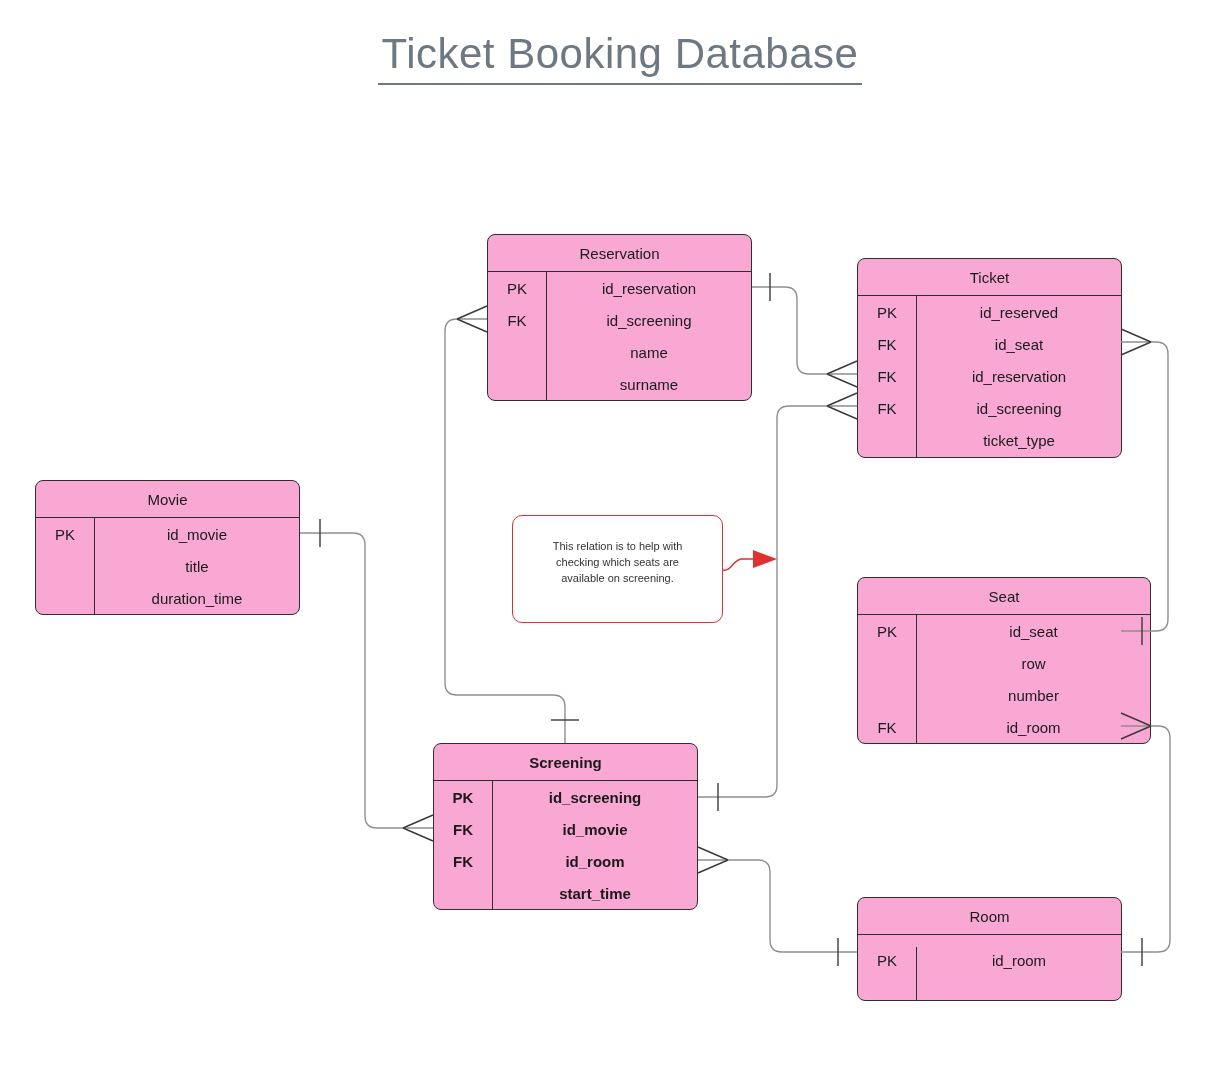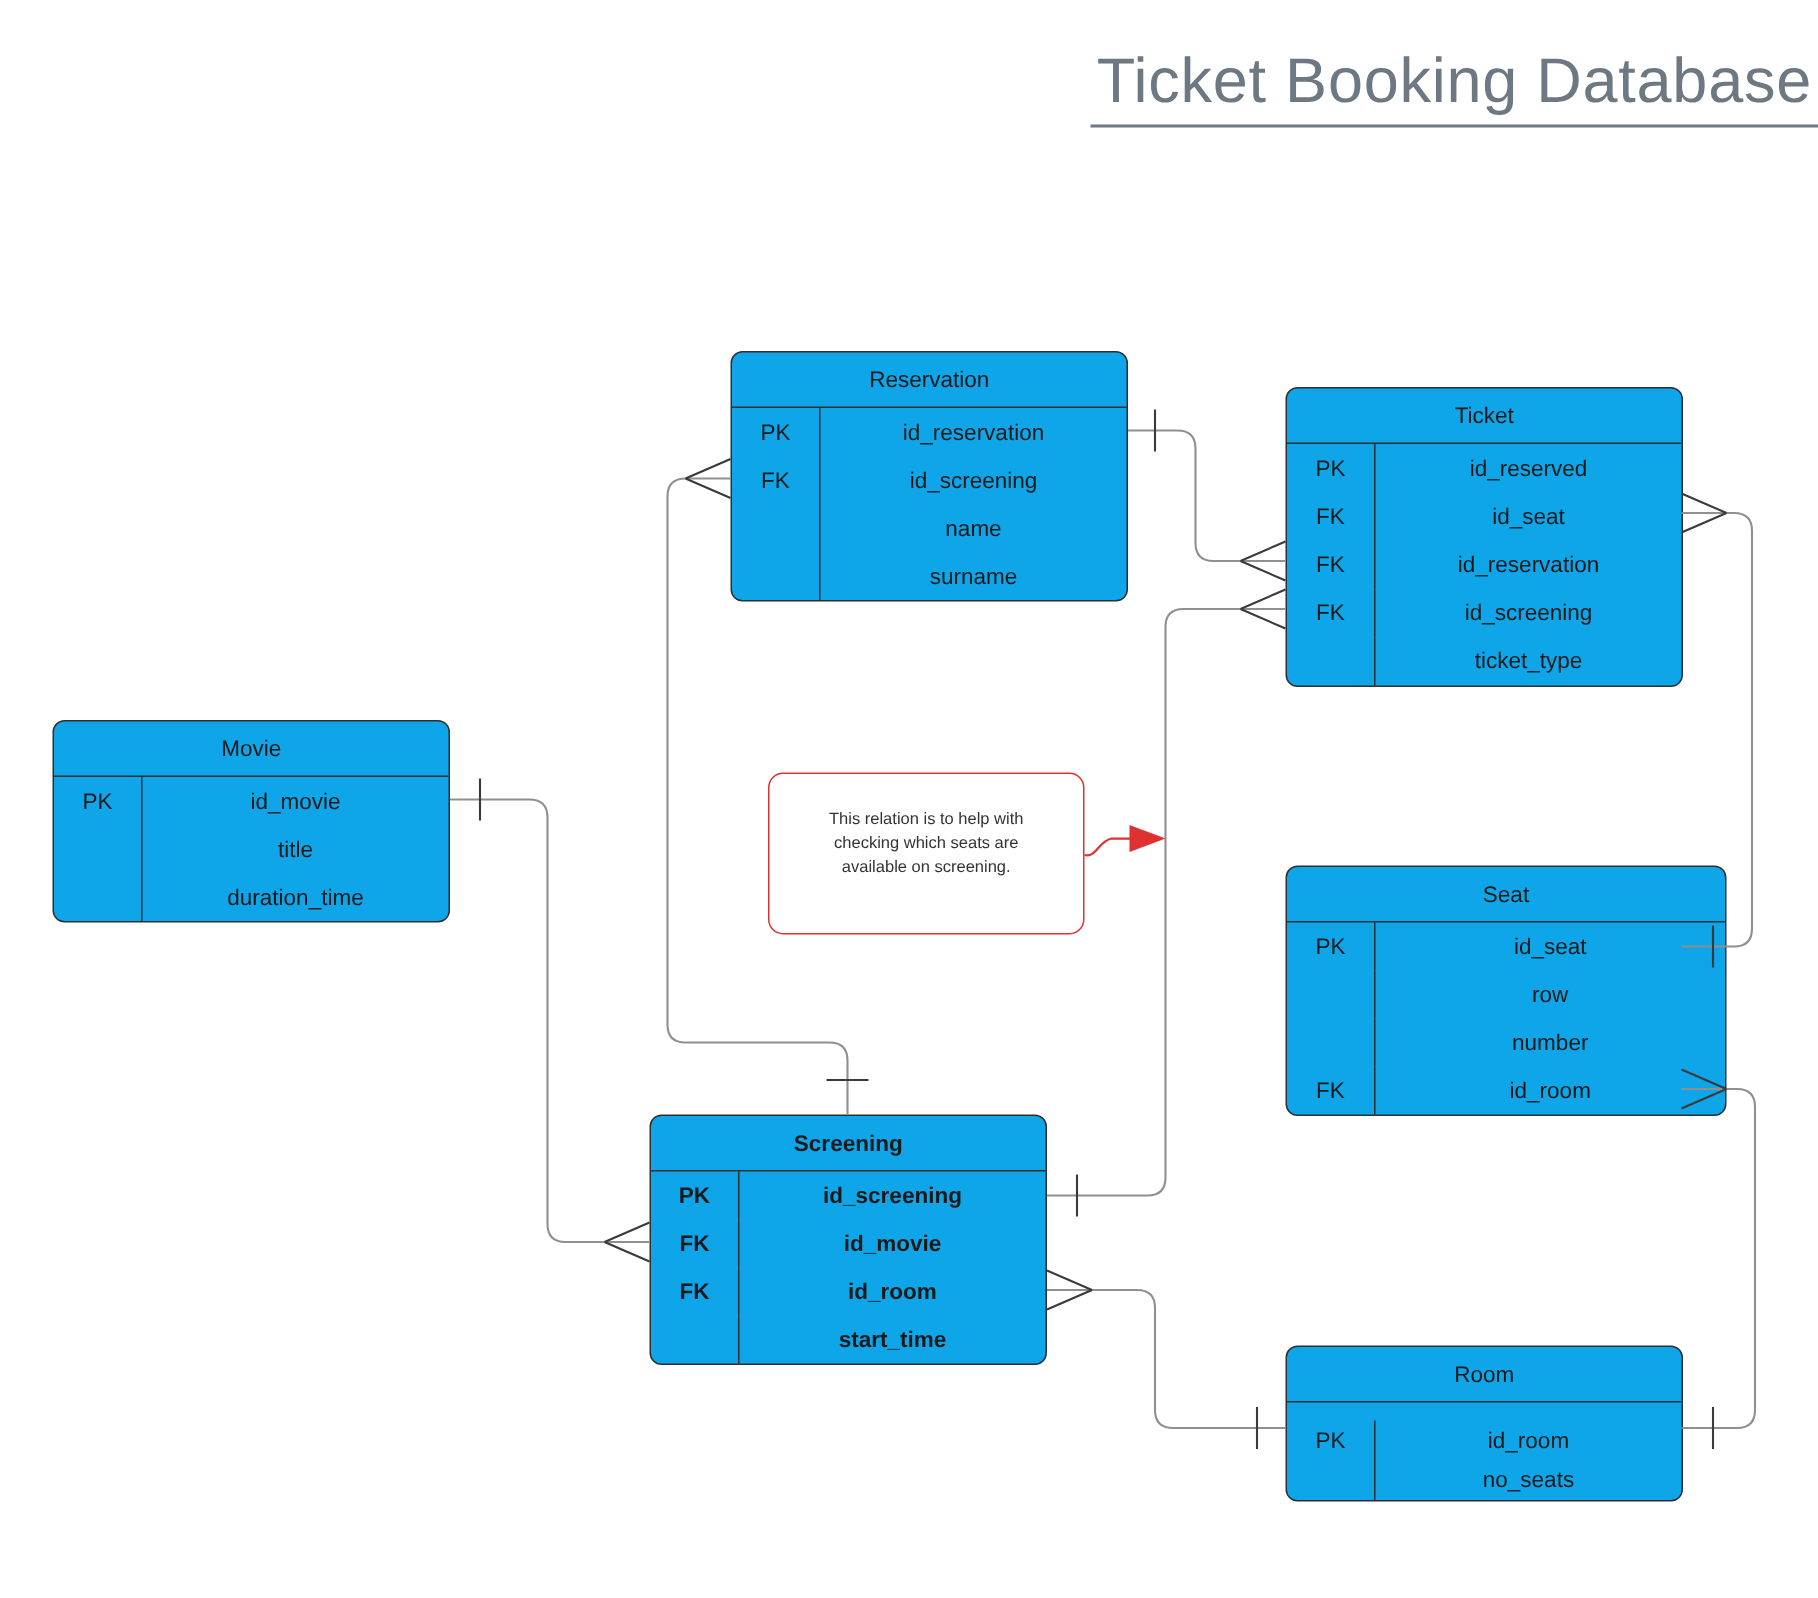--- a/index.html
+++ b/index.html
@@ -1,26 +1,26 @@
 <!DOCTYPE html>
 <html><head>
 <meta charset="utf-8">
 <style>
   html,body{margin:0;padding:0;}
   body{
     width:1212px;height:1065px;position:relative;background:#ffffff;
     font-family:"Liberation Sans", sans-serif;color:#1a1a1a;overflow:hidden;
   }
-  .heading-wrap{position:absolute;left:0;top:30px;width:1212px;text-align:right;padding-left:28px;box-sizing:border-box;}
+  .heading-wrap{position:absolute;left:0;top:30px;width:1212px;text-align:center;padding-left:28px;box-sizing:border-box;}
   .heading{
     display:inline-block;font-size:42px;font-weight:400;color:#6d7883;
     border-bottom:2px solid #6d7883;padding:0 4px 5px 4px;letter-spacing:0.5px;
   }
   .entity{
-    position:absolute;background:#0ea5e9;border:1.5px solid #2f2f2f;border-radius:8px;
+    position:absolute;background:#f9a8d4;border:1.5px solid #2f2f2f;border-radius:8px;
     display:flex;flex-direction:column;box-sizing:border-box;
   }
   .entity-title{
     flex:0 0 auto;height:36px;border-bottom:1.5px solid #2f2f2f;
     display:flex;align-items:center;justify-content:center;font-size:15px;
   }
   .entity-body{flex:1;display:flex;flex-direction:column;}
   .entity-row{flex:1;display:flex;min-height:0;}
   .key{
     flex:0 0 auto;width:58px;border-right:1.5px solid #2f2f2f;
@@ -158,21 +158,20 @@
 
 <div class="entity" style="left:857px;top:897px;width:265px;height:104px;gap:12px;">
   <div class="entity-title">Room</div>
   <div class="entity-body">
     <div class="entity-row">
       <span class="key">PK</span>
       <span class="attr">id_room</span>
     </div>
     <div class="entity-row">
       <span class="key"></span>
-      <span class="attr">no_seats</span>
     </div>
   </div>
 </div>
 
 <div class="note">
   <span>This relation is to help with checking which seats are available on screening.</span>
 </div>
 
 <svg class="wires" width="1212" height="1065" viewBox="0 0 1212 1065">
 

